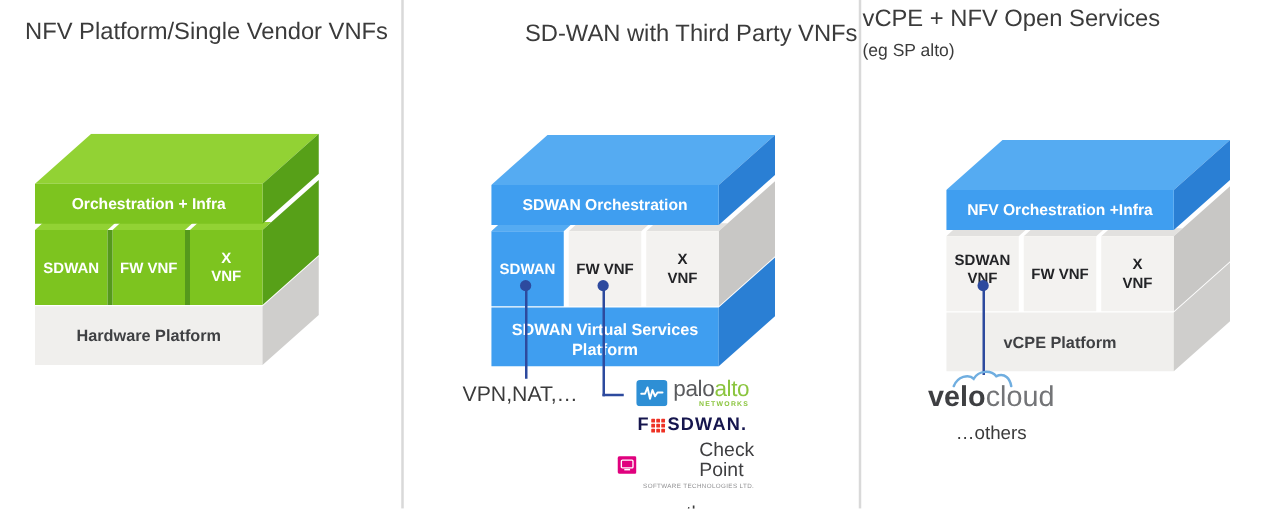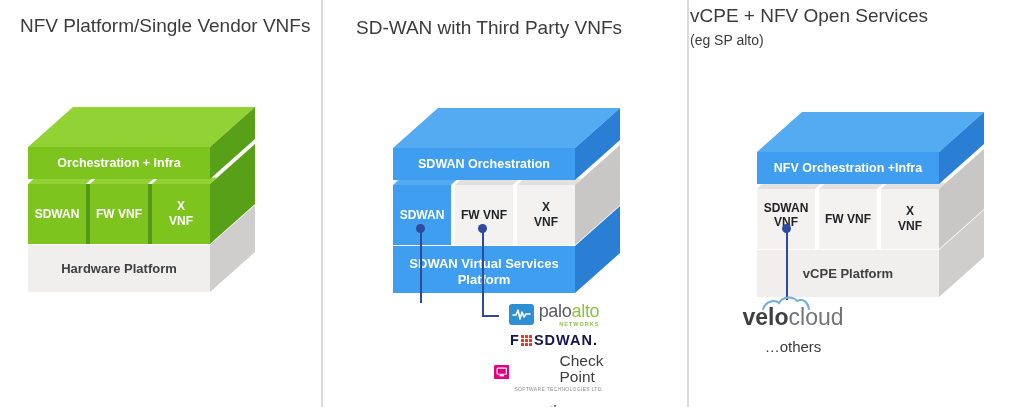--- a/index.html
+++ b/index.html
@@ -4,21 +4,21 @@
 <style>
   html,body{margin:0;padding:0;background:#fff}
   .canvas{position:relative;width:1016px;height:407px;background:#fff;overflow:hidden;
           font-family:"Liberation Sans",sans-serif;}
   .divider{position:absolute;top:0;width:2px;height:407px;background:var(--divider);}
   #divider-1{left:321px}
   #divider-2{left:687px}
 
   .col-title{position:absolute;color:var(--title-text);font-size:19px;line-height:1.22;}
   #title-1{left:20px;top:14px;text-align:left;}
-  #title-2{left:324px;top:16px;width:362px;text-align:left;margin-left:32px;}
+  #title-2{left:324px;top:16px;width:362px;text-align:right;}
   #title-3{left:690px;top:4px;width:326px;text-align:left;}
   .subtitle{font-size:14px;margin-top:5px;color:var(--title-text);}
 
   .stack{position:absolute;}
   #stack-1{left:28px;top:107px;}
   #stack-2{left:393px;top:108px;}
   #stack-3{left:757px;top:112px;}
 
   svg text{font-family:"Liberation Sans",sans-serif;font-weight:bold;}
   .fs12{font-size:12px}.fs125{font-size:12.5px}.fs13{font-size:13px}
@@ -143,20 +143,21 @@
   </svg>
 
   <div class="cdot" style="left:416px;top:224px"></div>
   <div class="cline" style="left:420px;top:228px;height:75px"></div>
   <div class="cdot" style="left:478px;top:224px"></div>
   <div class="cline" style="left:482px;top:228px;height:89px"></div>
   <div class="chline" style="left:482px;top:315px;width:17px"></div>
   <div class="cdot" style="left:782px;top:224px"></div>
   <div class="cline" style="left:786px;top:228px;height:72px"></div>
 
+  <div class="annotation" id="vpn-nat-label">VPN,NAT,…</div>
 
   <div class="logo-block">
 
     <div class="logo-row">
       <svg width="25" height="21" viewBox="0 0 25 21">
         <rect x="0" y="0" width="25" height="21" rx="3" fill="var(--paloalto-blue)"></rect>
         <path d="M4,11 L7,11 L9,6 L11,15 L13,8 L15,13 L17,10 L21,10" stroke="#ffffff" stroke-width="1.6" fill="none" stroke-linecap="round" stroke-linejoin="round"></path>
       </svg>
       <div>
         <div class="paloalto-text"><span class="p1">palo</span><span class="p2">alto</span></div>

